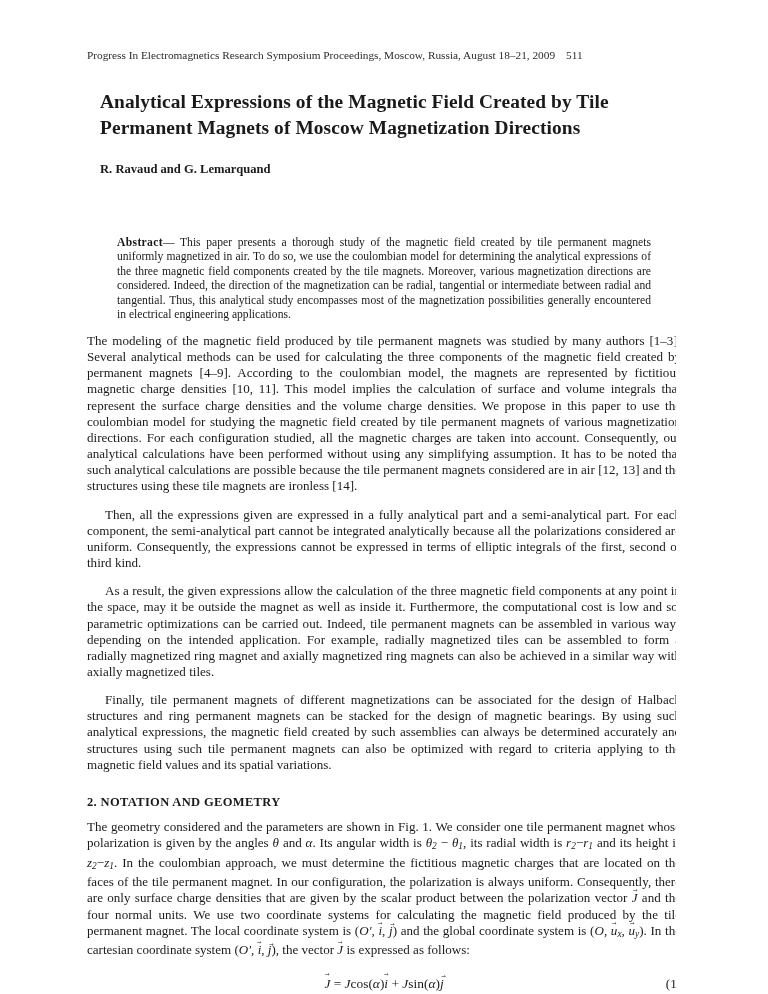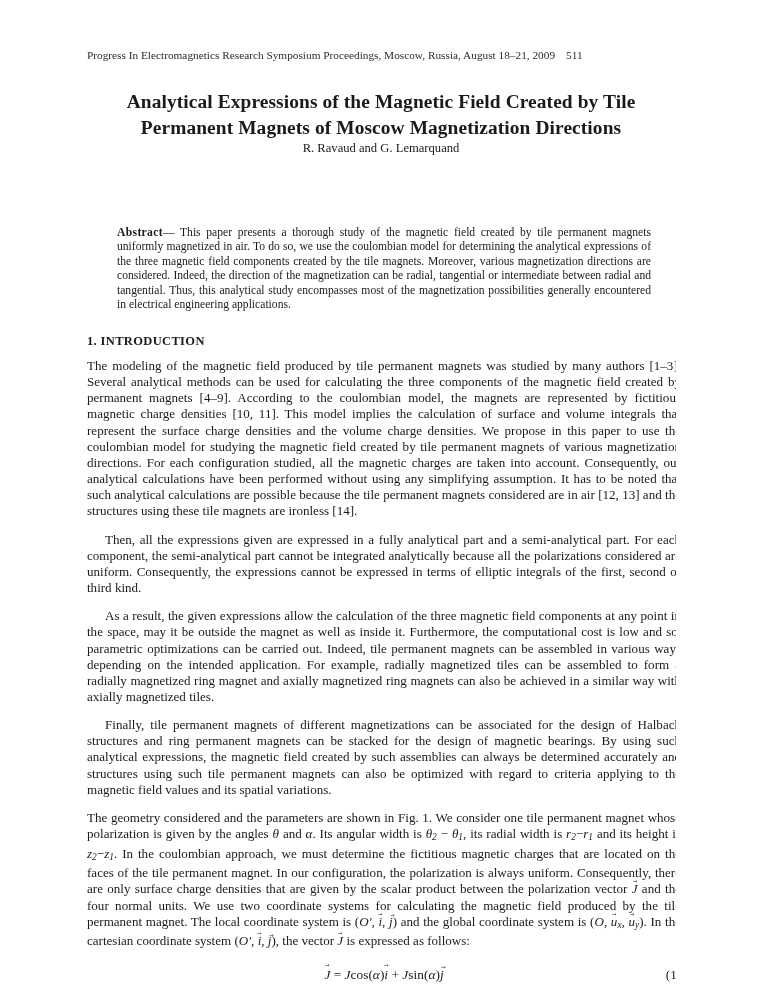--- a/index.html
+++ b/index.html
@@ -33,48 +33,48 @@
     color: #2b2b2b;
     white-space: nowrap;
   }
   .runhead .folio {
     margin-left: 11px;
   }
 
   
   .titleblock {
     position: absolute;
-    left: 81px;
+    left: 100px;
     top: 89px;
     width: 600px;
-    text-align: center;
   }
   .paper-title {
     font-size: 19.4px;
     font-weight: bold;
     line-height: 25.5px;
     letter-spacing: 0.1px;
     margin: 0;
   }
   .authors {
+    margin-top: 21px;
     font-size: 12.6px;
-    font-weight: normal;
+    font-weight: bold;
     line-height: 16px;
   }
   .affiliation {
     margin-top: 3px;
     font-size: 12.4px;
     line-height: 16px;
   }
 
   
   .abstract {
     position: absolute;
     left: 117px;
-    top: 226px;
+    top: 236px;
     width: 534px;
     font-size: 11.6px;
     line-height: 14.45px;
     text-align: justify;
     text-justify: inter-word;
   }
   .abstract b {
     font-weight: bold;
     letter-spacing: 0.35px;
   }
@@ -175,27 +175,27 @@
     <div class="authors">R. Ravaud and G. Lemarquand</div>
   </div>
 
   <div class="abstract">
     <b>Abstract</b><span>—</span>
     <span>This paper presents a thorough study of the magnetic field created by tile permanent magnets uniformly magnetized in air. To do so, we use the coulombian model for determining the analytical expressions of the three magnetic field components created by the tile magnets. Moreover, various magnetization directions are considered. Indeed, the direction of the magnetization can be radial, tangential or intermediate between radial and tangential. Thus, this analytical study encompasses most of the magnetization possibilities generally encountered in electrical engineering applications.</span>
   </div>
 
   <div class="body">
 
-    <h2 class="section">1. INTRODUCTION</h2>
 
     <p class="para">The modeling of the magnetic field produced by tile permanent magnets was studied by many authors [1–3]. Several analytical methods can be used for calculating the three components of the magnetic field created by permanent magnets [4–9]. According to the coulombian model, the magnets are represented by fictitious magnetic charge densities [10, 11]. This model implies the calculation of surface and volume integrals that represent the surface charge densities and the volume charge densities. We propose in this paper to use the coulombian model for studying the magnetic field created by tile permanent magnets of various magnetization directions. For each configuration studied, all the magnetic charges are taken into account. Consequently, our analytical calculations have been performed without using any simplifying assumption. It has to be noted that such analytical calculations are possible because the tile permanent magnets considered are in air [12, 13] and the structures using these tile magnets are ironless [14].</p>
     <p class="para indent">Then, all the expressions given are expressed in a fully analytical part and a semi-analytical part. For each component, the semi-analytical part cannot be integrated analytically because all the polarizations considered are uniform. Consequently, the expressions cannot be expressed in terms of elliptic integrals of the first, second or third kind.</p>
     <p class="para indent">As a result, the given expressions allow the calculation of the three magnetic field components at any point in the space, may it be outside the magnet as well as inside it. Furthermore, the computational cost is low and so, parametric optimizations can be carried out. Indeed, tile permanent magnets can be assembled in various ways depending on the intended application. For example, radially magnetized tiles can be assembled to form a radially magnetized ring magnet and axially magnetized ring magnets can also be achieved in a similar way with axially magnetized tiles.</p>
     <p class="para indent">Finally, tile permanent magnets of different magnetizations can be associated for the design of Halbach structures and ring permanent magnets can be stacked for the design of magnetic bearings. By using such analytical expressions, the magnetic field created by such assemblies can always be determined accurately and structures using such tile permanent magnets can also be optimized with regard to criteria applying to the magnetic field values and its spatial variations.</p>
 
+    <h2 class="section second">2. NOTATION AND GEOMETRY</h2>
 
     <p class="para"><span>The geometry considered and the parameters are shown in Fig. 1. We consider one tile permanent magnet whose polarization is given by the angles </span><span class="mi">θ</span><span> and </span><span class="mi">α</span><span>. Its angular width is </span><span class="mi">θ</span><sub>2</sub><span> − </span><span class="mi">θ</span><sub>1</sub><span>, its radial width is </span><span class="mi">r</span><sub>2</sub><span>−</span><span class="mi">r</span><sub>1</sub><span> and its height is </span><span class="mi">z</span><sub>2</sub><span>−</span><span class="mi">z</span><sub>1</sub><span>. In the coulombian approach, we must determine the fictitious magnetic charges that are located on the faces of the tile permanent magnet. In our configuration, the polarization is always uniform. Consequently, there are only surface charge densities that are given by the scalar product between the polarization vector </span><span class="mi vec">J</span><span> and the four normal units. We use two coordinate systems for calculating the magnetic field produced by the tile permanent magnet. The local coordinate system is </span><span>(</span><span class="mi">O′</span><span>, </span><span class="mi vec">i</span><span>, </span><span class="mi vec vecj">j</span><span>)</span><span> and the global coordinate system is </span><span>(</span><span class="mi">O</span><span>, </span><span class="mi vec">u</span><sub>x</sub><span>, </span><span class="mi vec">u</span><sub>y</sub><span>)</span><span>. In the cartesian coordinate system </span><span>(</span><span class="mi">O′</span><span>, </span><span class="mi vec">i</span><span>, </span><span class="mi vec vecj">j</span><span>)</span><span>, the vector </span><span class="mi vec">J</span><span> is expressed as follows:</span></p>
 
     <div class="mathrow">
       <span class="mi vec">J</span><span class="mo"> = </span><span class="mi">J</span><span class="mo">cos(</span><span class="mi">α</span><span class="mo">)</span><span class="mi vec">i</span><span class="mo"> + </span><span class="mi">J</span><span class="mo">sin(</span><span class="mi">α</span><span class="mo">)</span><span class="mi vec vecj">j</span>
       <span class="eqno">(1)</span>
     </div>
 
   </div>
 </div>

